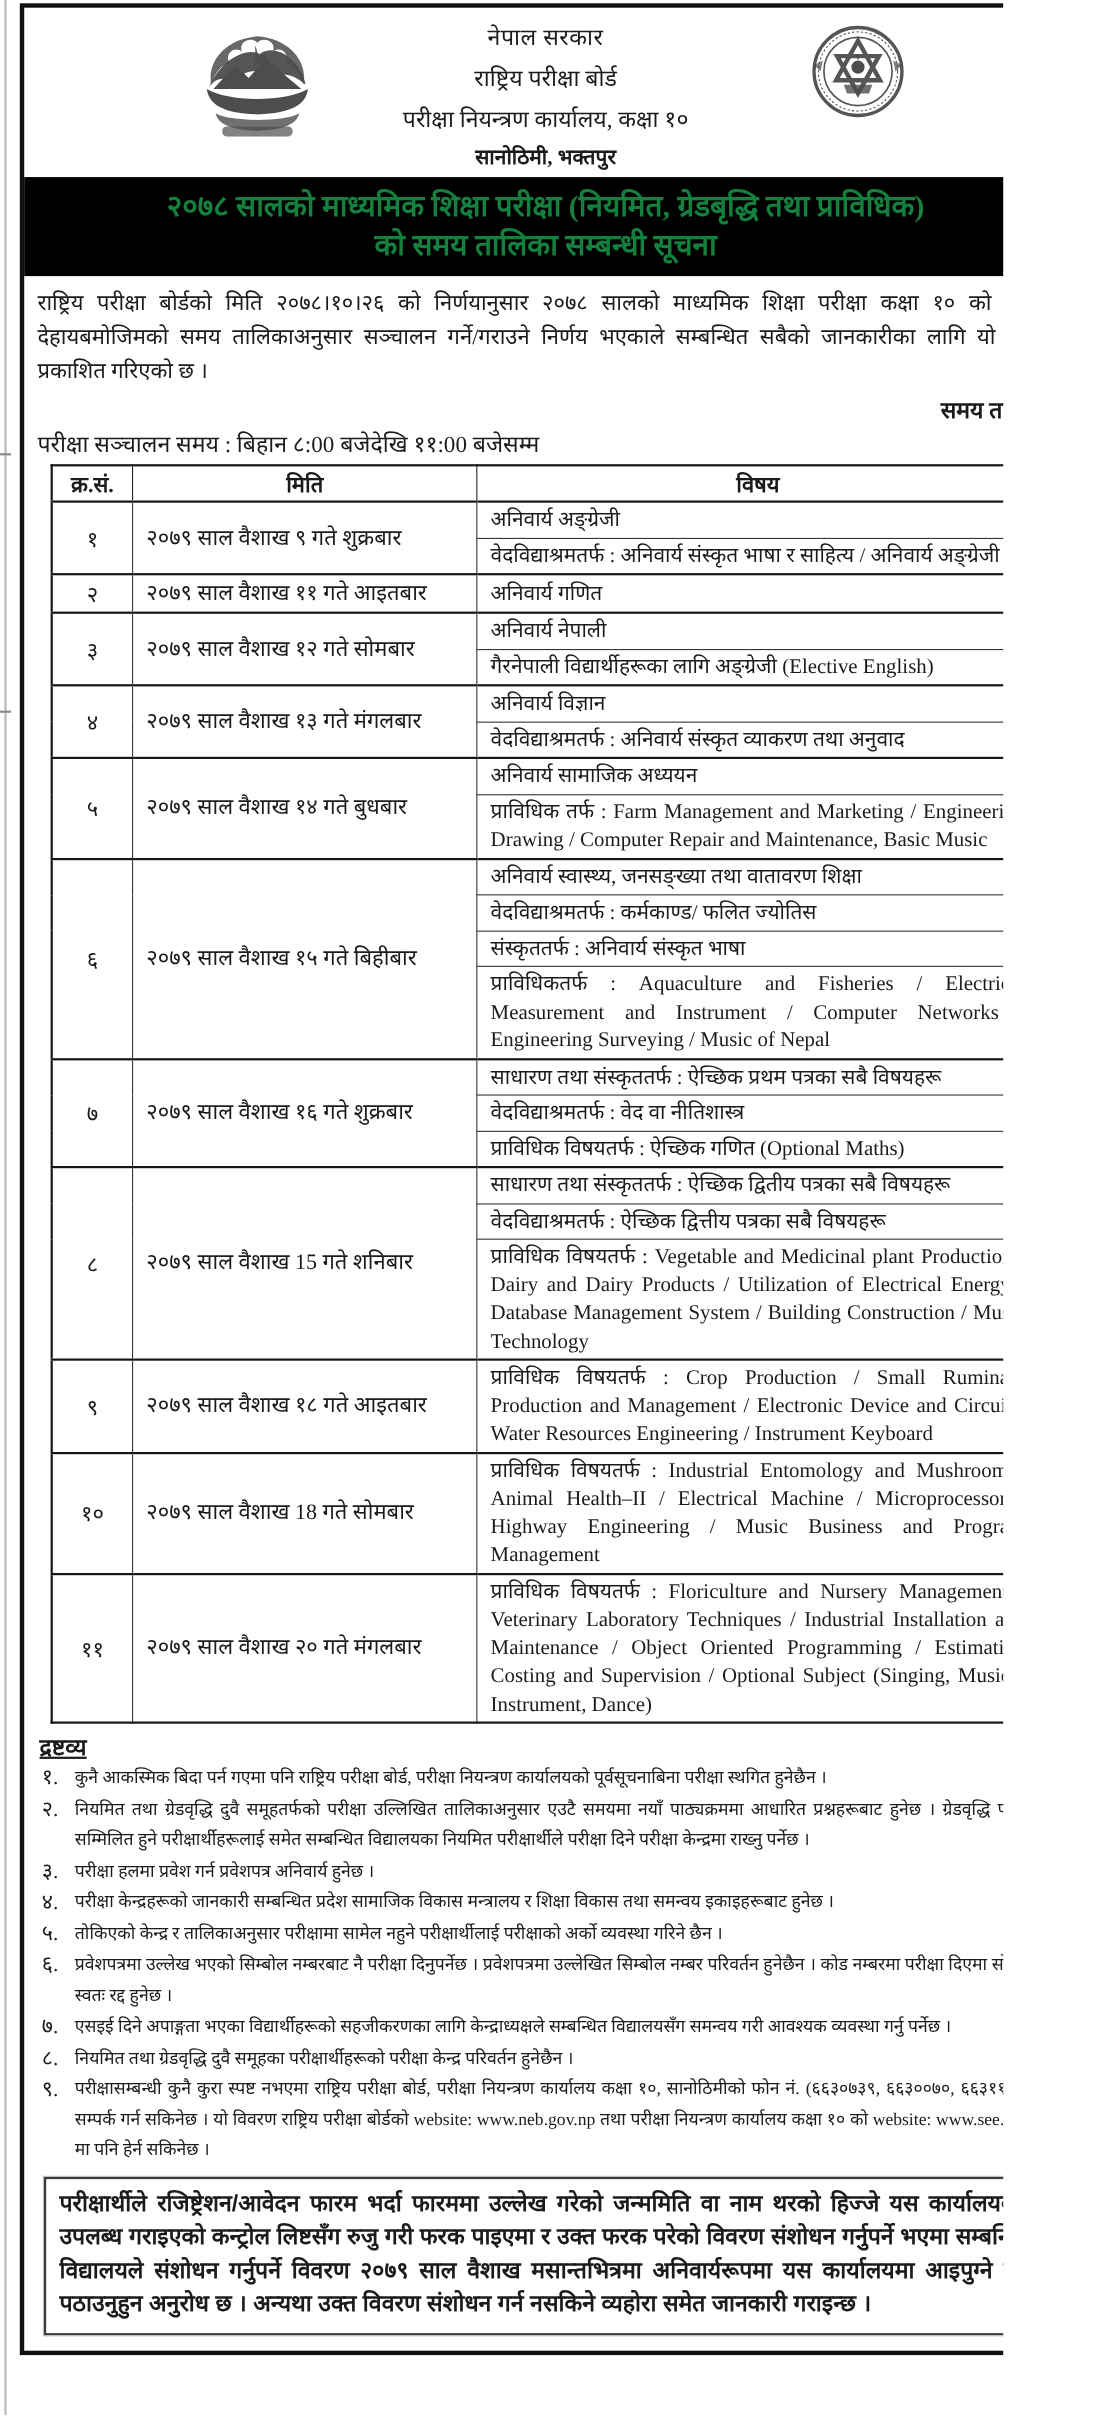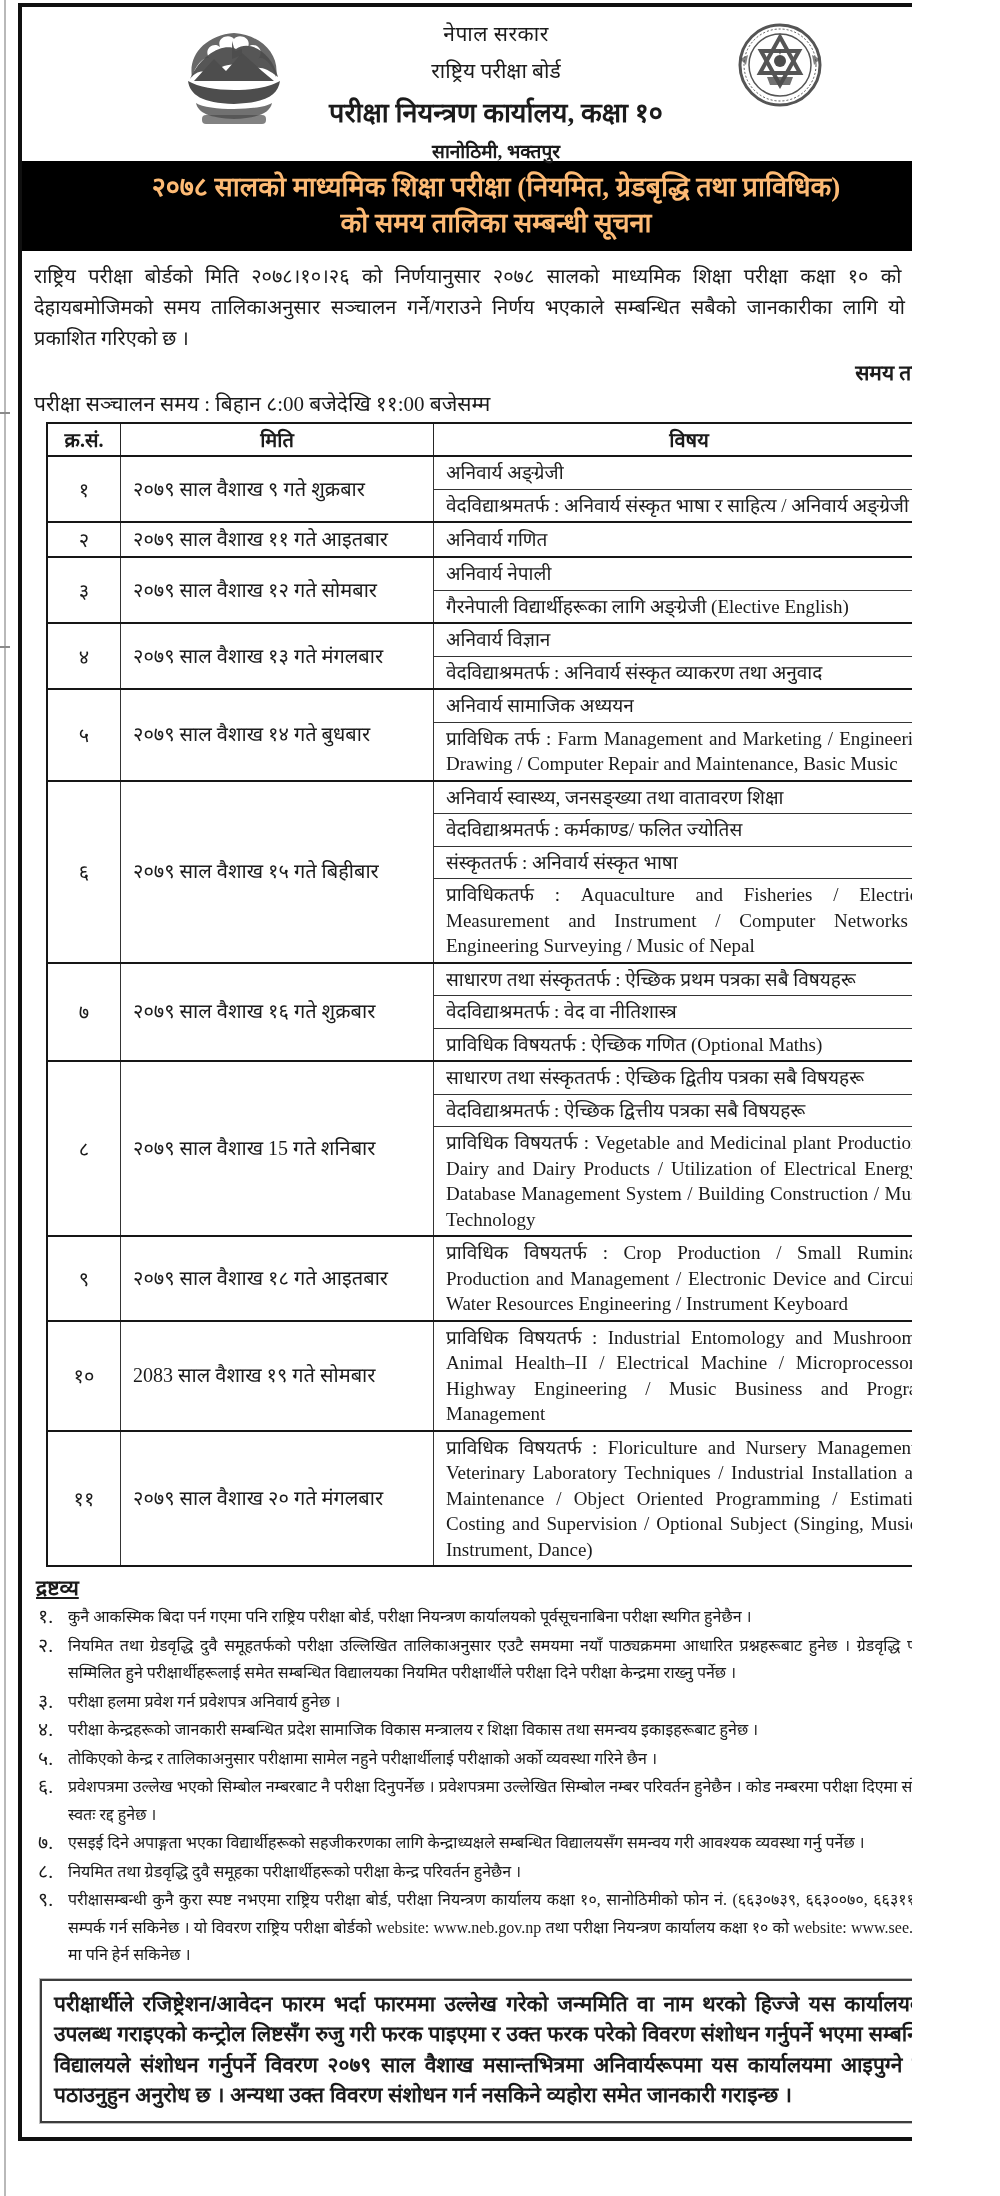--- a/index.html
+++ b/index.html
@@ -19,28 +19,28 @@
     position:absolute;left:18px;top:3px;
     width:924px;
     border:4px solid #101010;
     background:#ffffff;
     padding:0 12px 14px 12px;
   }
   
   .letterhead{position:relative;text-align:center;padding-top:12px;height:136px;}
   .lh1{font-size:21px;letter-spacing:.5px;}
   .lh2{font-size:21px;margin-top:9px;}
-  .lh3{font-size:27px;font-weight:bold;margin-top:9px;}
+  .lh3{font-size:21px;font-weight:normal;margin-top:9px;}
   .lh4{font-size:19px;font-weight:bold;margin-top:8px;}
   .emblem-left{position:absolute;left:128px;top:12px;width:144px;height:118px;}
   .seal-right{position:absolute;left:700px;top:8px;width:92px;height:106px;}
   
   .banner{
     margin:6px -12px 0 -12px;
-    background:#000000;color:#fdba74;
+    background:#000000;color:#15803d;
     text-align:center;
     padding:8px 0 10px 0;
   }
   .banner div{font-size:27px;font-weight:bold;line-height:36px;}
   
   .intro{
     margin:10px 0 0 0;
     font-size:20px;line-height:31px;
     text-align:justify;
   }
@@ -229,21 +229,21 @@
           </tr>
 
         <tr class="g">
           <td class="sn">९</td>
           <td class="miti">२०७९ साल वैशाख १८ गते आइतबार</td>
           <td class="subj">प्राविधिक विषयतर्फ : Crop Production / Small Ruminant Production and Management / Electronic Device and Circuit / Water Resources Engineering / Instrument Keyboard</td>
         </tr>
 
         <tr class="g">
           <td class="sn">१०</td>
-          <td class="miti">2083 साल वैशाख १९ गते सोमबार</td>
+          <td class="miti">२०७९ साल वैशाख 18 गते सोमबार</td>
           <td class="subj">प्राविधिक विषयतर्फ : Industrial Entomology and Mushroom / Animal Health–II / Electrical Machine / Microprocessor / Highway Engineering / Music Business and Program Management</td>
         </tr>
 
         <tr class="g">
           <td class="sn">११</td>
           <td class="miti">२०७९ साल वैशाख २० गते मंगलबार</td>
           <td class="subj">प्राविधिक विषयतर्फ : Floriculture and Nursery Management / Veterinary Laboratory Techniques / Industrial Installation and Maintenance / Object Oriented Programming / Estimating Costing and Supervision / Optional Subject (Singing, Musical Instrument, Dance)</td>
         </tr>
       </tbody>
     </table>

